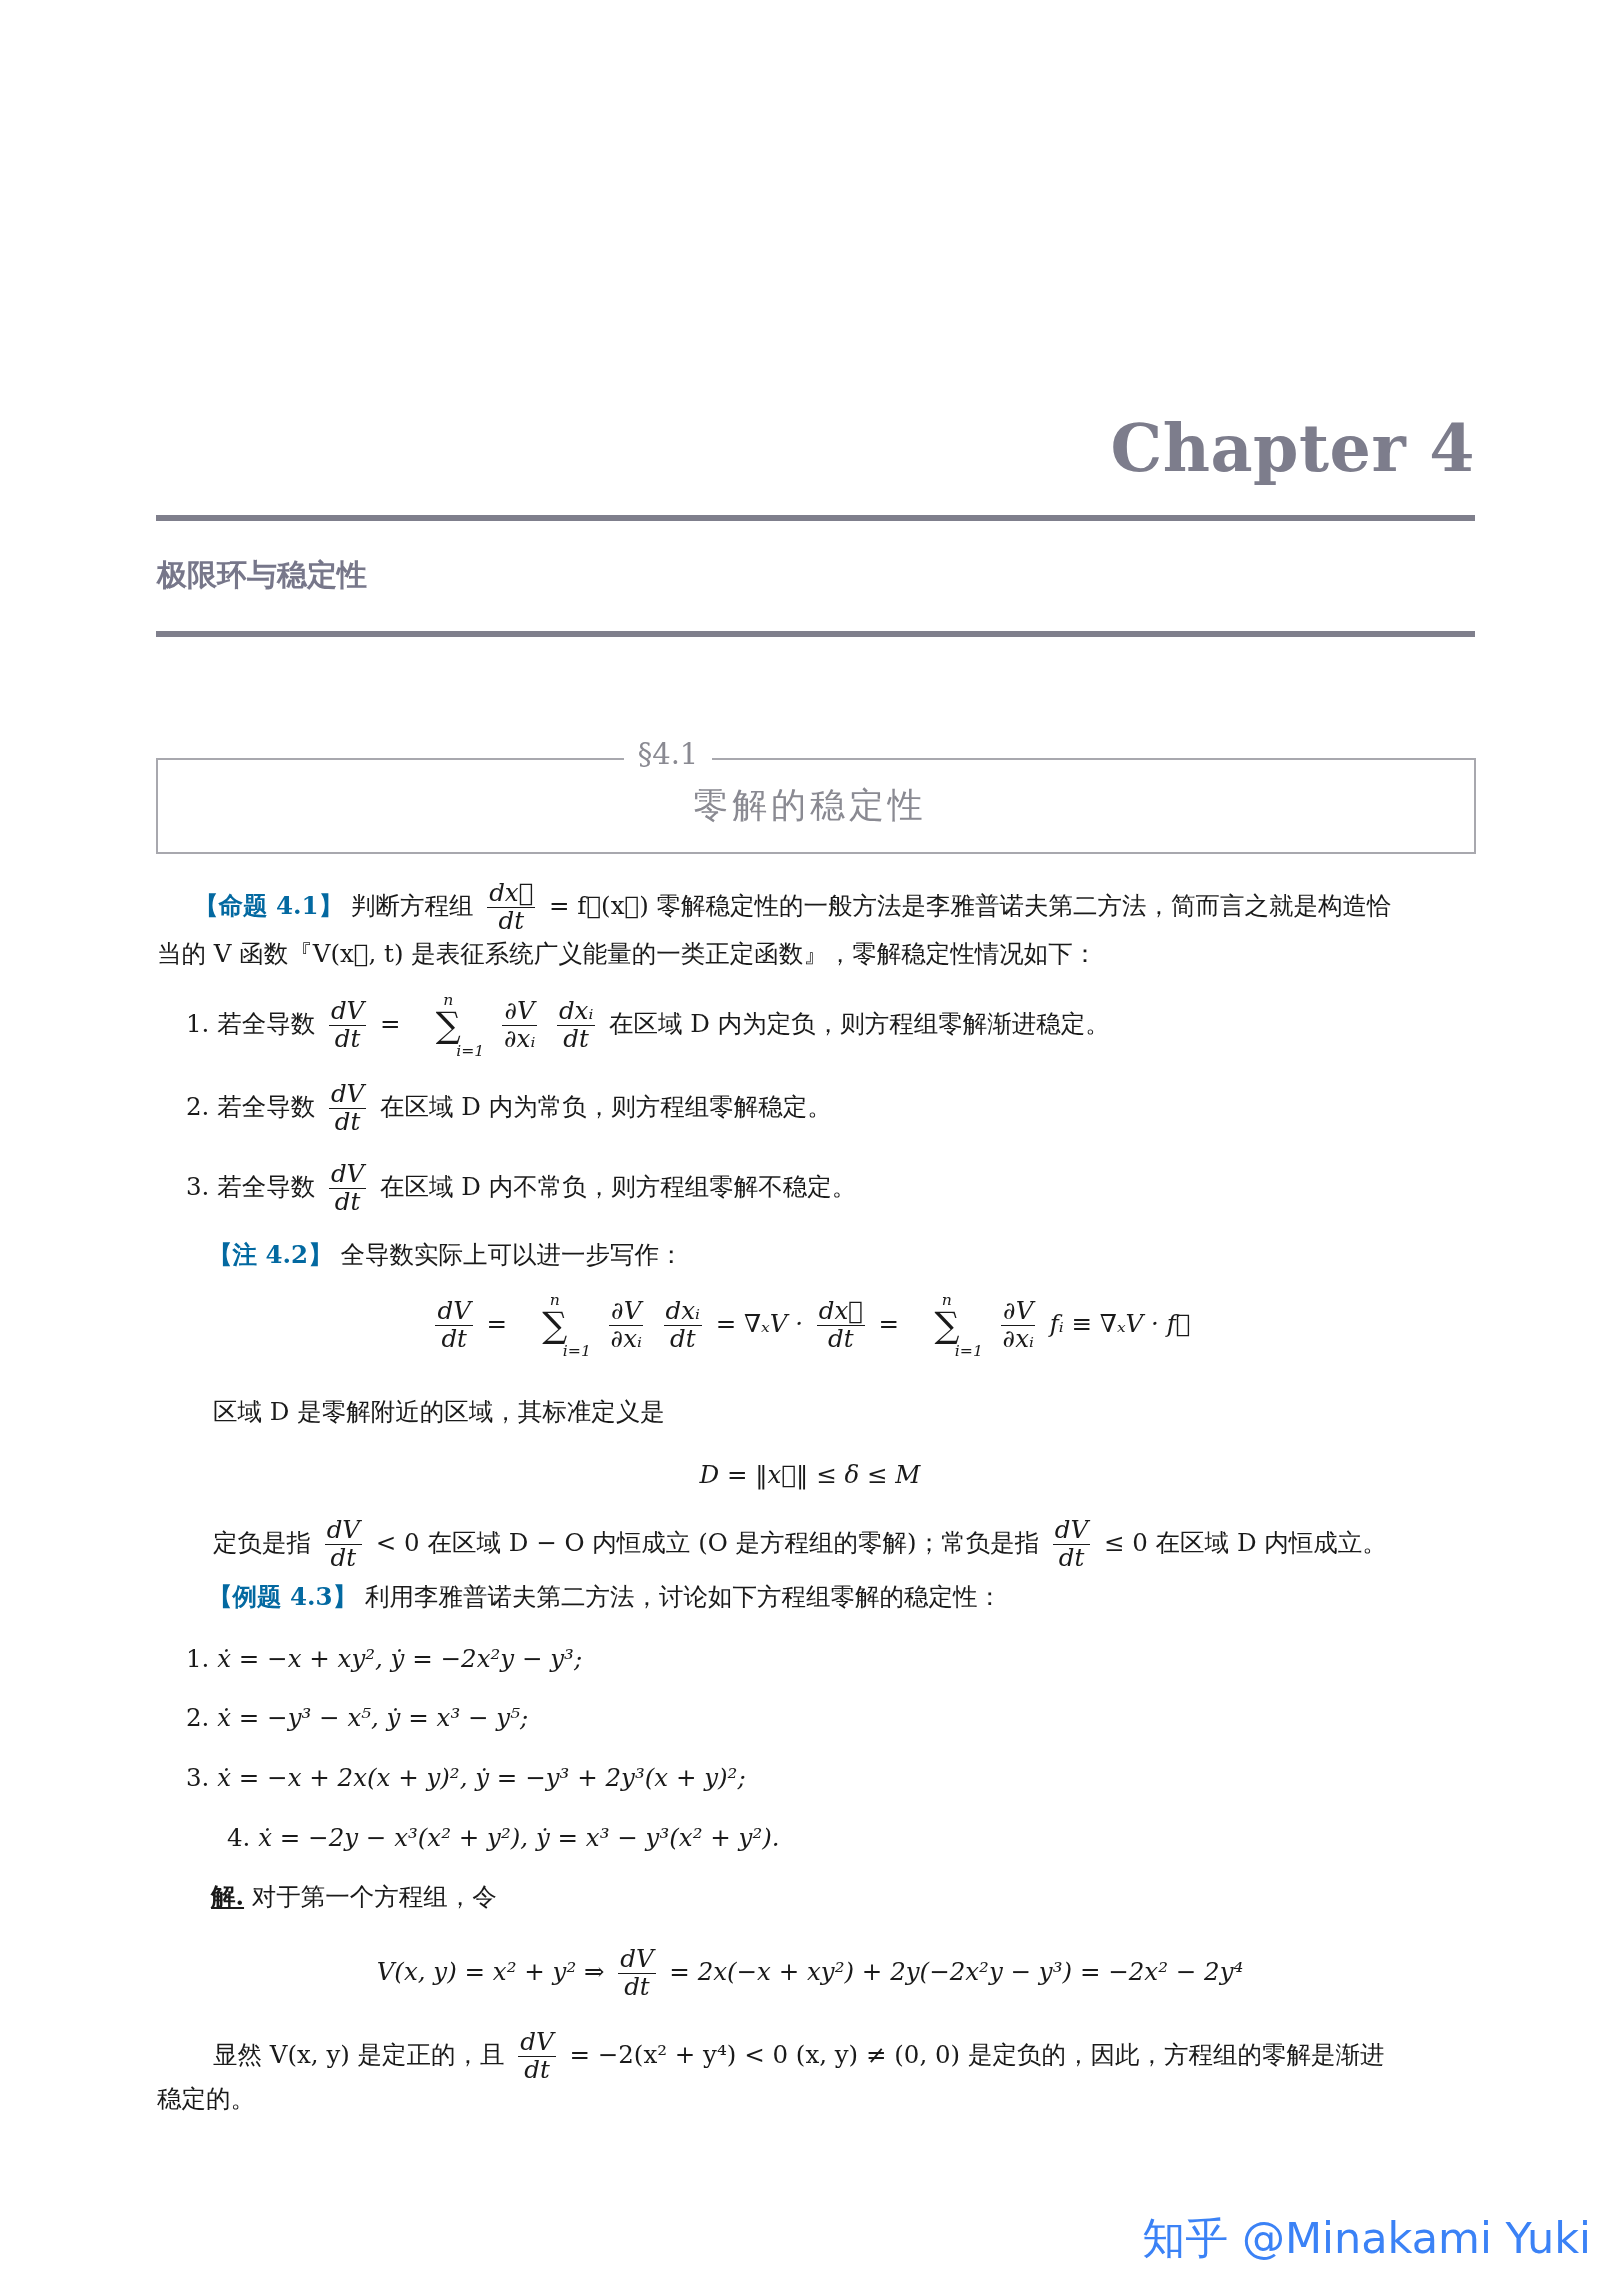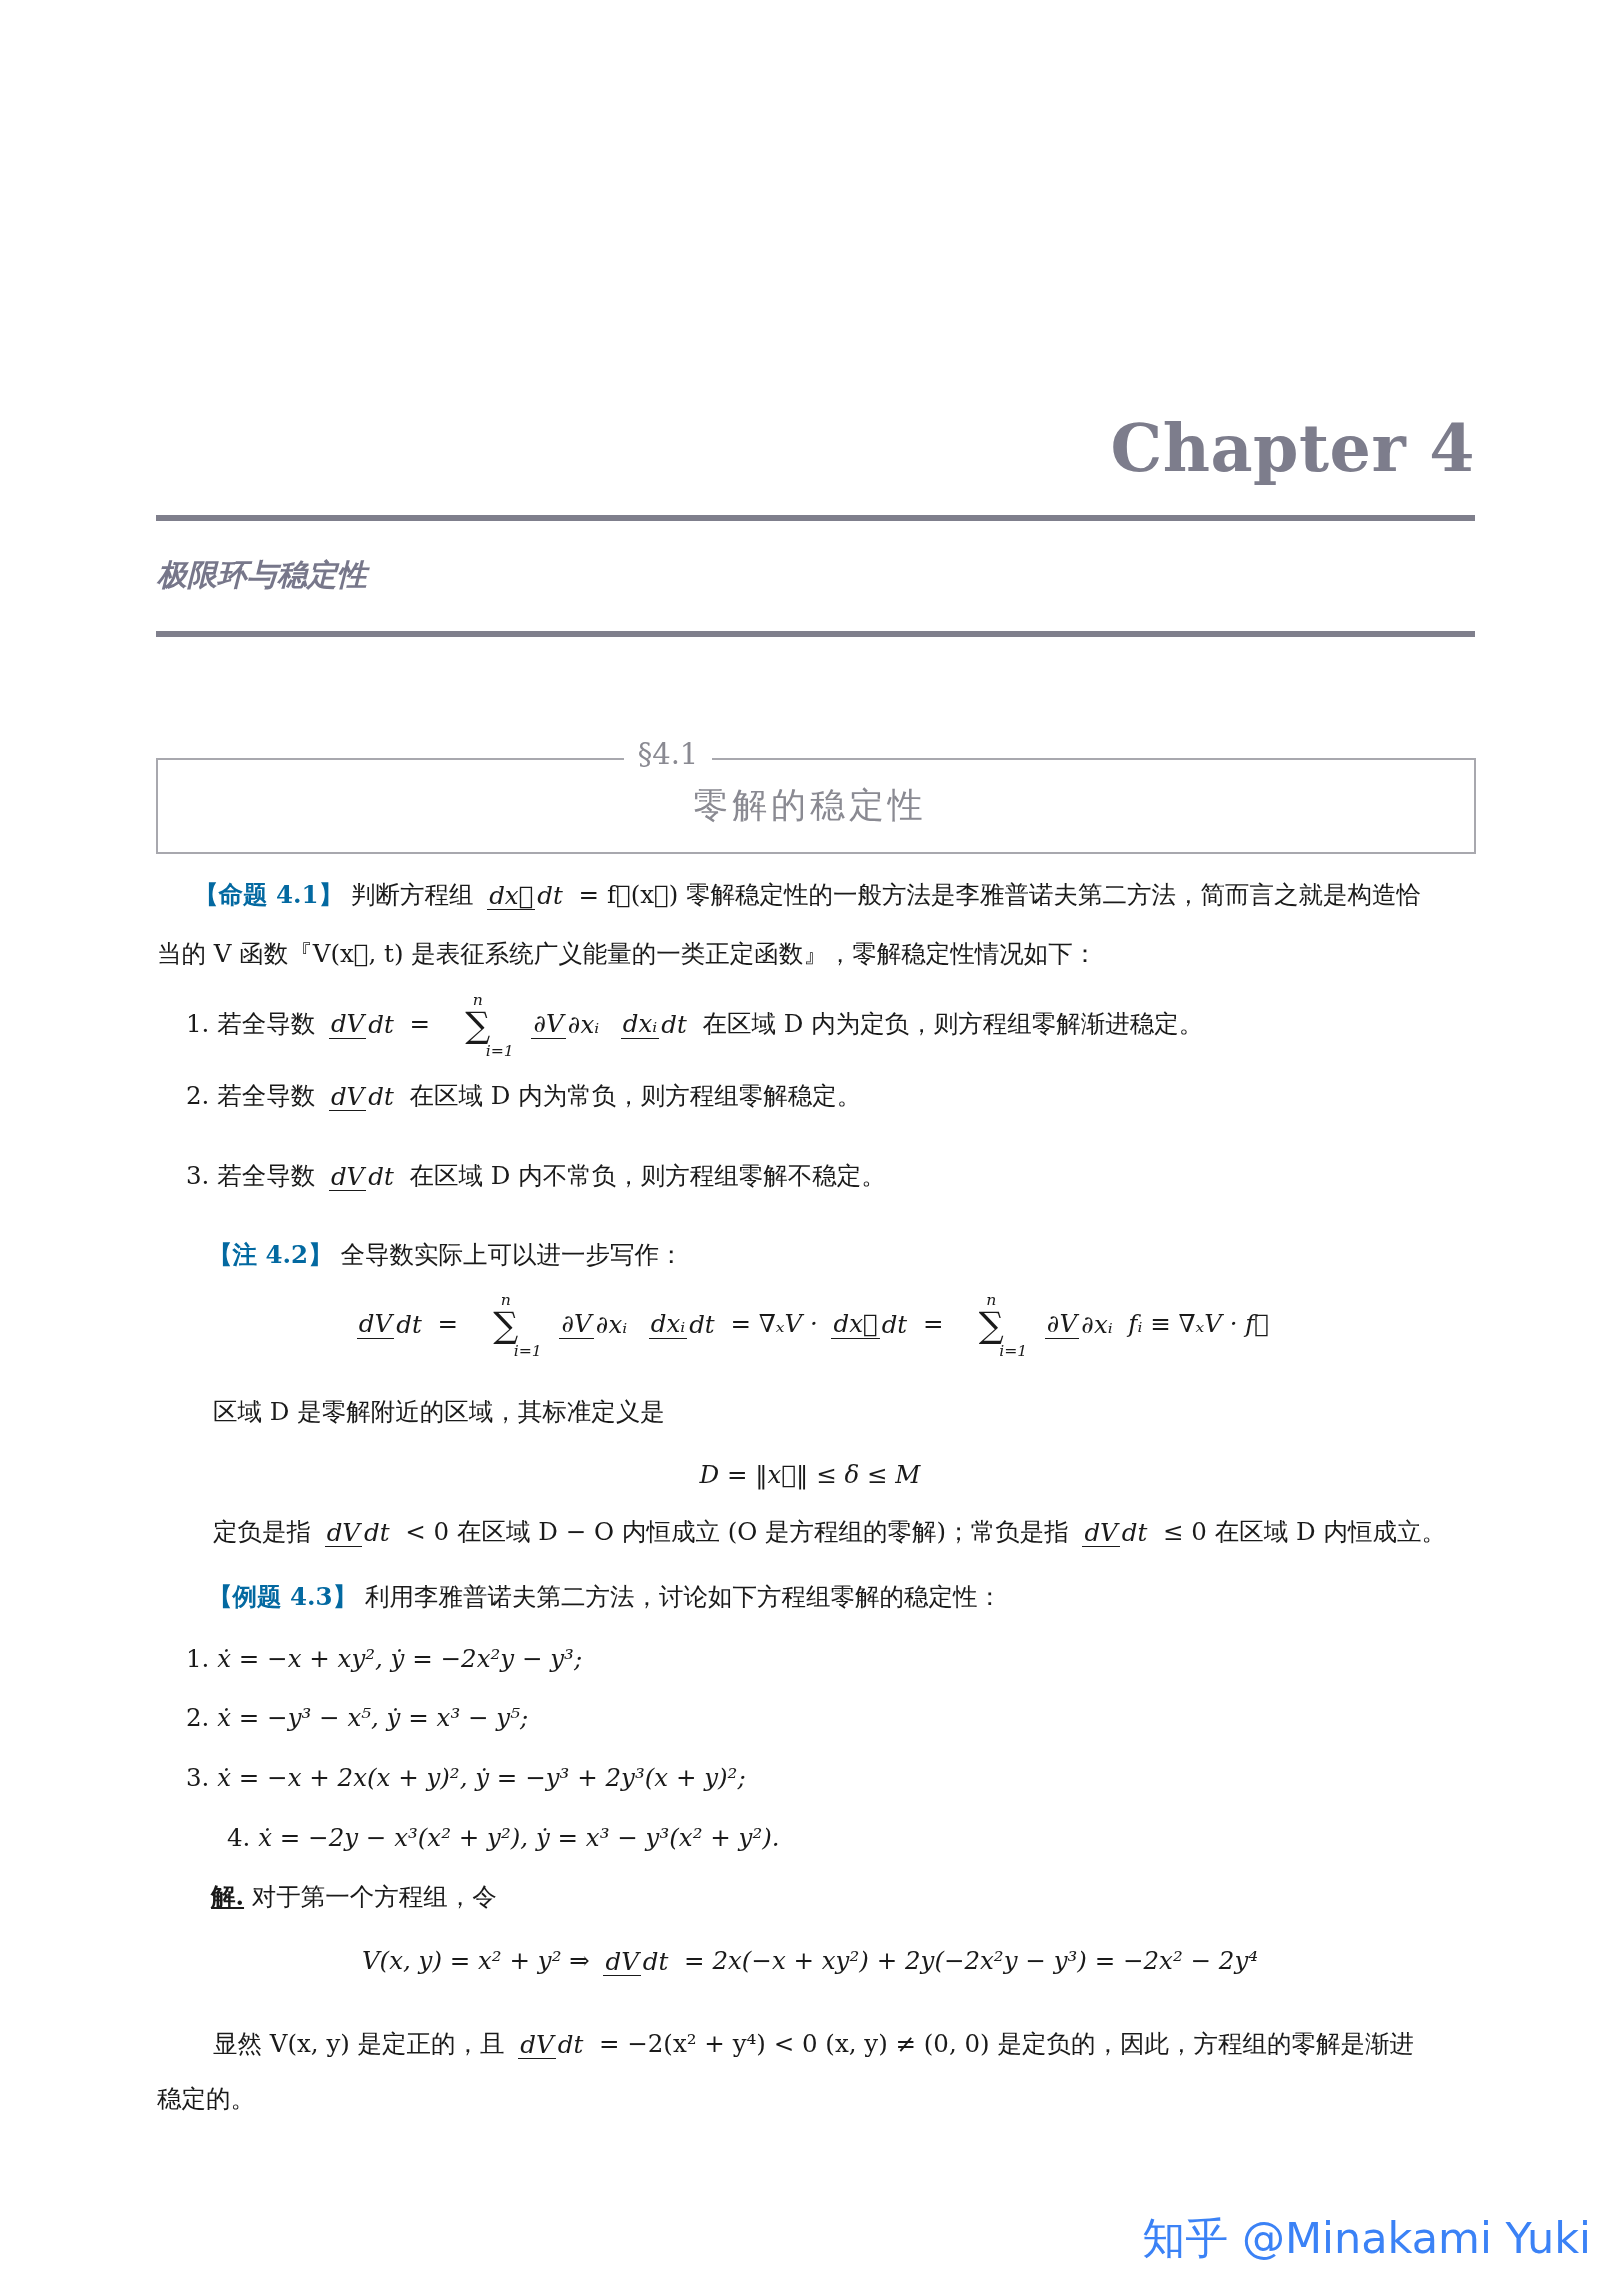--- a/index.html
+++ b/index.html
@@ -2,29 +2,29 @@
 <html><head>
 <meta charset="utf-8">
 <style>
   html, body { margin:0; padding:0; background:#ffffff; }
   body { width:1620px; height:2291px; position:relative; overflow:hidden;
          font-family:"DejaVu Serif", "Liberation Serif", serif; color:#1a1a1a; }
   .abs { position:absolute; }
   .chapter-title { right:145px; top:410px; font-family:"DejaVu Serif", serif; font-weight:bold;
          font-size:65px; color:#7d7d8c; letter-spacing:0.5px; }
   .rule { left:156px; width:1319px; height:5.9px; background:#7f7f8c; }
-  .chapter-sub { left:157px; top:555px; font-size:30px; font-weight:bold; color:#77778a;font-style:italic; }
+  .chapter-sub { left:157px; top:555px; font-size:30px; font-weight:bold; color:#77778a; }
   .section-box { left:156px; top:758px; width:1316px; height:92px; border:2px solid #a8a8ae; }
   .section-num { left:0; width:1336px; top:737px; text-align:center; font-size:29px; color:#8a8a92; }
   .section-num span { background:#fff; padding:0 13.7px; }
   .section-title { left:0; width:1620px; top:782px; text-align:center; font-size:35px; color:#8a8a92; letter-spacing:3.9px; }
   .line { font-size:24.5px; line-height:1.2; white-space:nowrap; }
   .tag { color:#0369a1; font-weight:bold; }
   .math { font-family:"DejaVu Serif", serif; font-style:italic; }
-  .frac { display:inline-flex; flex-direction:row; align-items:center; vertical-align:middle; margin:0 5.9px;
+  .frac { display:inline-flex; flex-direction:column; align-items:center; vertical-align:middle; margin:0 5.9px;
           font-style:italic; font-size:24.5px; line-height:1.1; }
   .frac .num { border-bottom:1.5px solid #1a1a1a; padding:0 2px; }
   .frac .den { padding:0 2px; }
   .sum { display:inline-flex; flex-direction:column; align-items:center; vertical-align:middle; margin:0 3.9px; line-height:1; }
   .sum .top { font-size:15.7px; font-style:italic; }
   .sum .sig { font-size:35px; }
   .sum .bot { font-size:15.7px; font-style:italic;margin-left:44px; }
   .display { left:0; width:1620px; text-align:center; }
   .watermark { right:29px; top:2210px; font-family:"DejaVu Sans", sans-serif; font-size:43px; color:#3b82f6; }
 </style>

